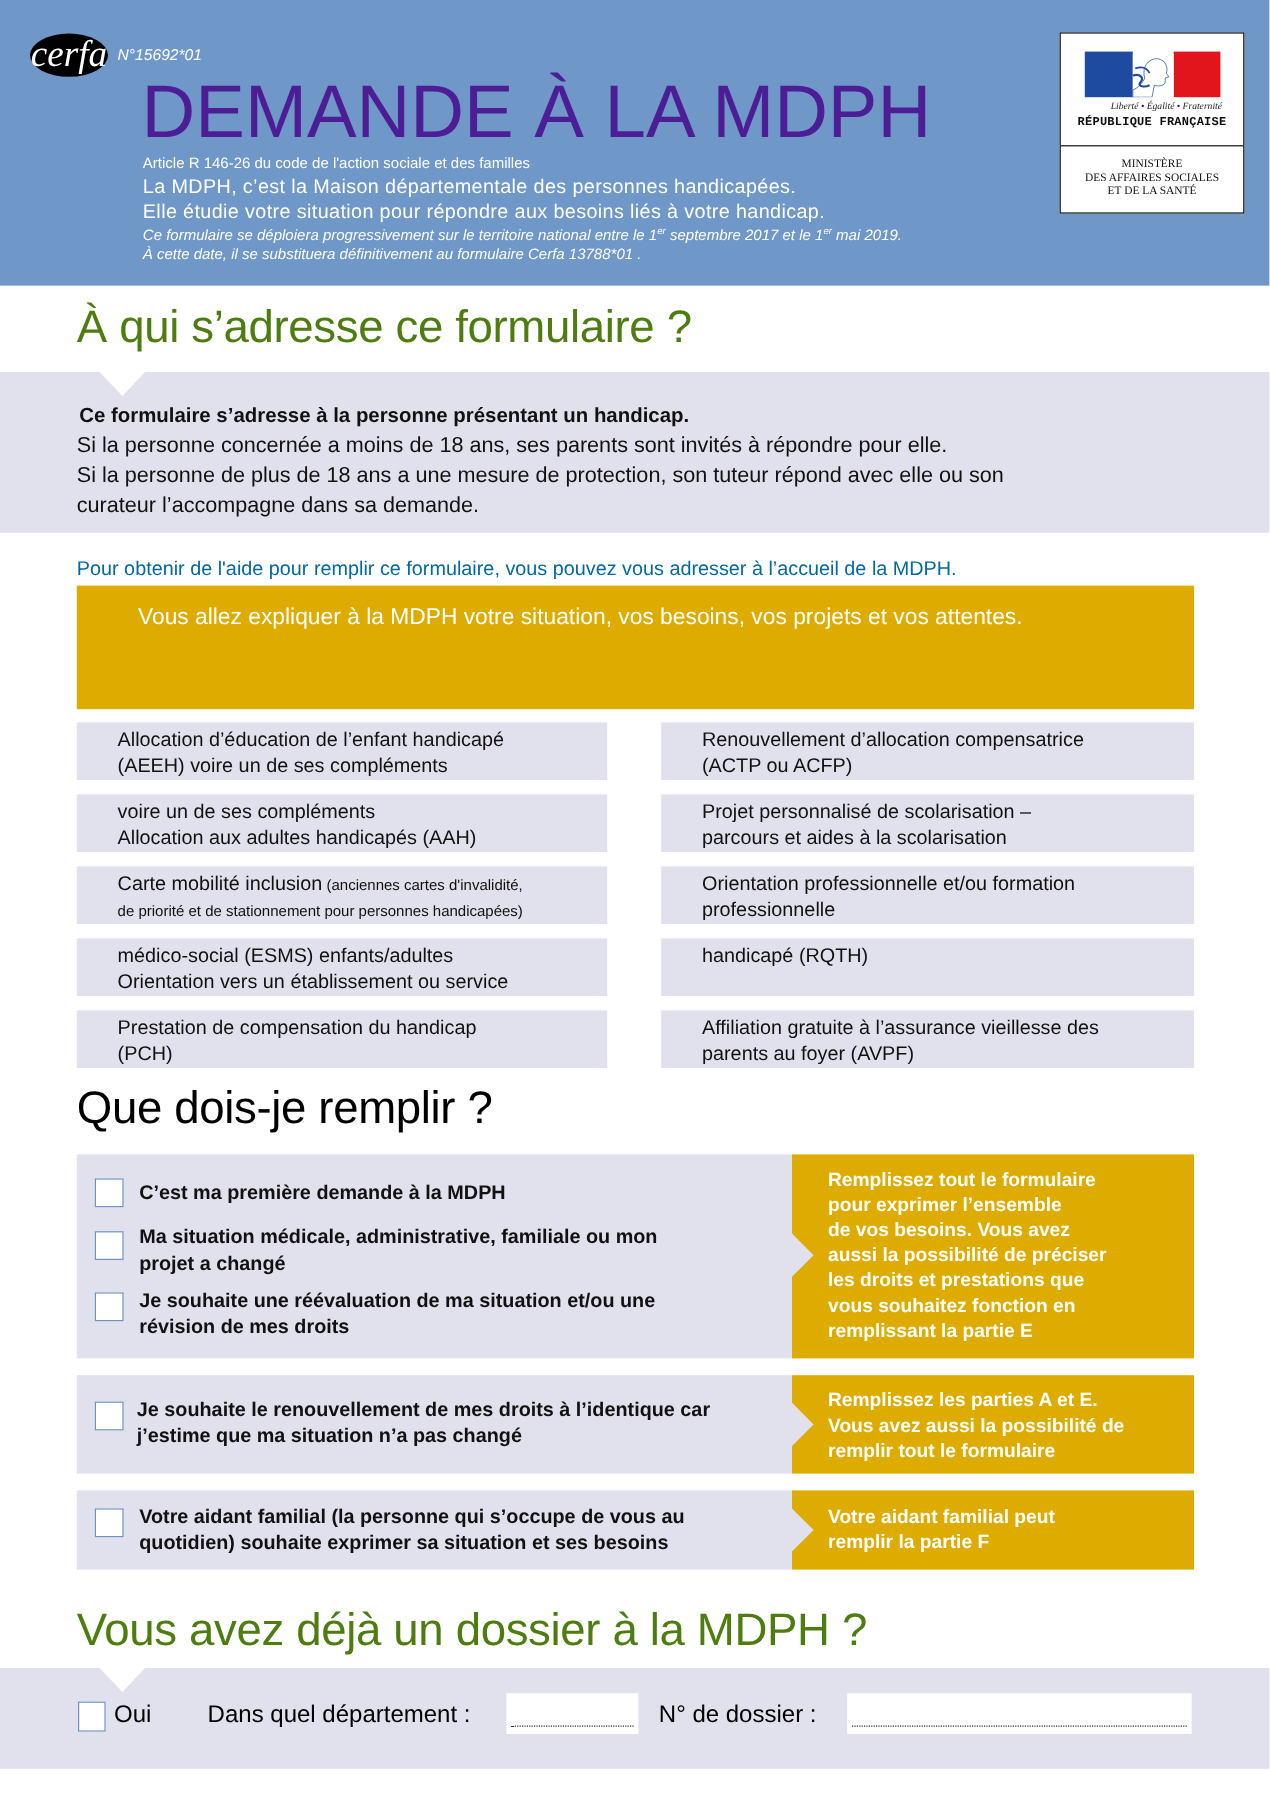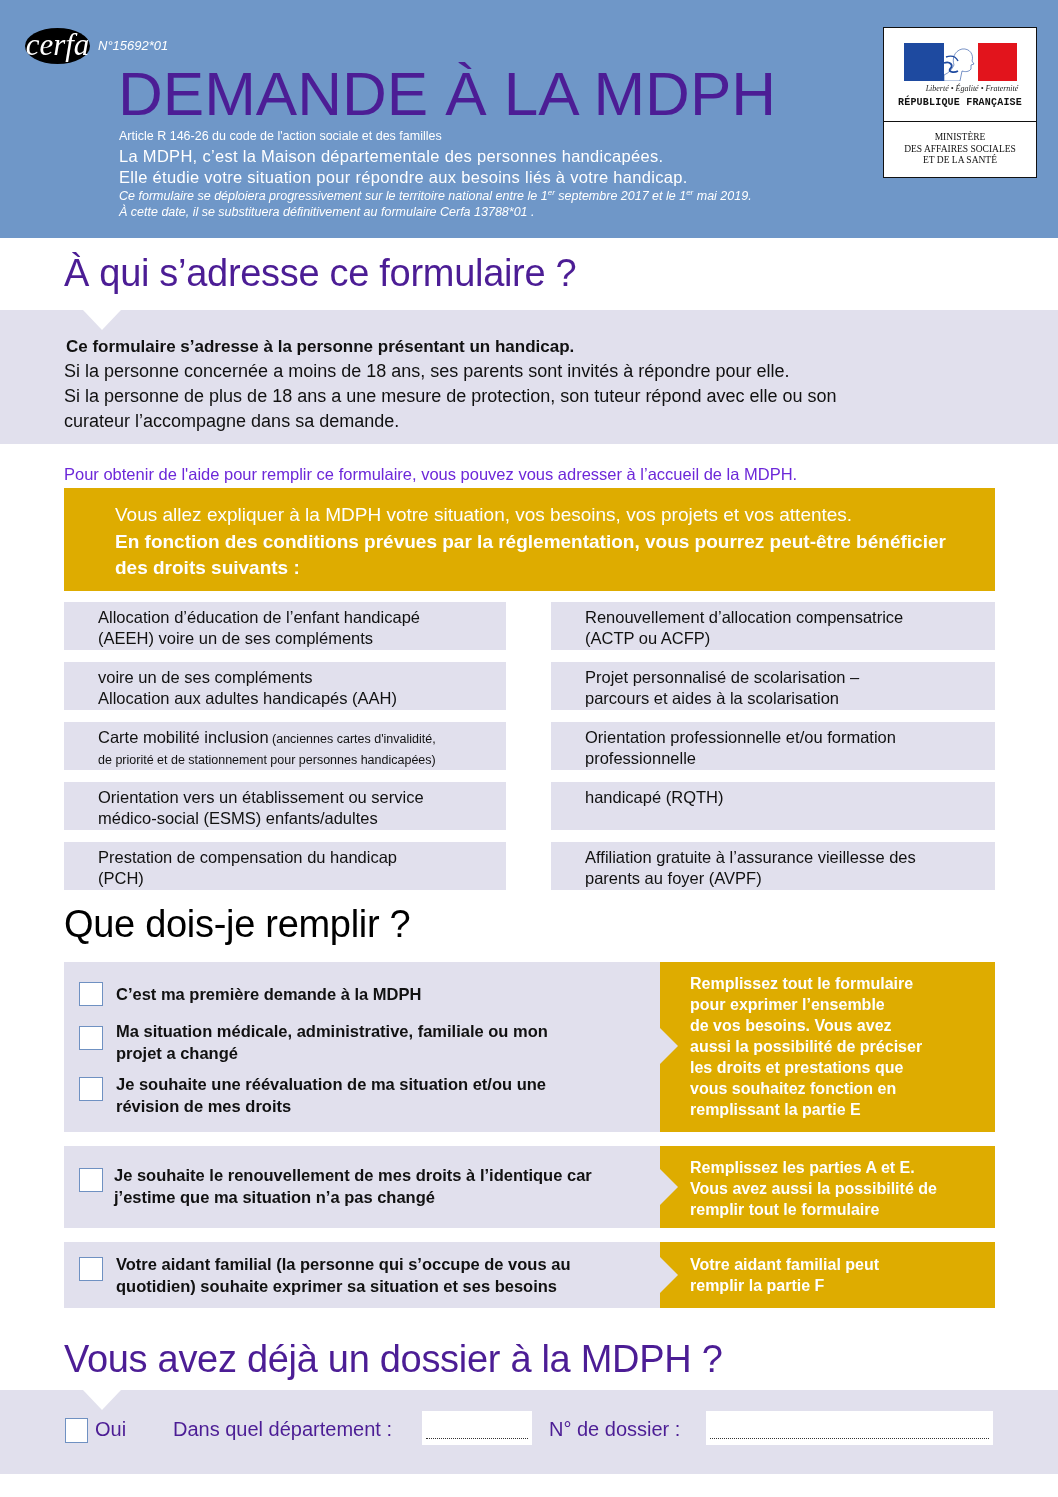--- a/index.html
+++ b/index.html
@@ -25,34 +25,34 @@
   .flag { position: absolute; left: 20px; top: 15px; width: 113px; height: 38px; }
   .flag .blue { position: absolute; left: 0; top: 0; width: 40px; height: 38px; background: #1e4aa0; }
   .flag .red { position: absolute; left: 74px; top: 0; width: 39px; height: 38px; background: #e2141c; }
   .flag .marianne { position: absolute; left: 36px; top: 2px; width: 40px; height: 36px; }
   .motto { position: absolute; left: 12px; top: 56px; width: 100%; text-align: center; font-family: "Liberation Serif", serif; font-style: italic; font-size: 8px; color: #222; }
   .republique { position: absolute; left: 0; top: 69px; width: 100%; text-align: center; font-family: Liberation Mono, monospace; font-size: 10px; font-weight: bold; color: #111; letter-spacing: 0.2px; }
   .gov-divider { position: absolute; left: 0; top: 93px; width: 100%; height: 1px; background: #111; }
   .ministere { position: absolute; left: 0; top: 104px; width: 100%; text-align: center; font-family: "Liberation Serif", serif; font-size: 9.5px; line-height: 11.5px; color: #111; }
 
   
-  .section-title { position: absolute; left: 64px; font-size: 38px; color: #4c1d95; letter-spacing: -0.3px; }
+  .section-title { position: absolute; left: 64px; font-size: 38px; color: #4d7c0f; letter-spacing: -0.3px; }
   .st1 { top: 252px; }
   .st2 { top: 903px; color: #000; }
   .st3 { top: 1338px; }
 
   .grey-band { position: absolute; left: 0; width: 1058px; background: #e1e0ed; }
   .notch { position: absolute; width: 0; height: 0; border-left: 19px solid transparent; border-right: 19px solid transparent; border-top: 20px solid #fff; }
 
   .who-band { top: 310px; height: 134px; }
   .who-bold { position: absolute; left: 66px; top: 337px; font-weight: bold; font-size: 17px; }
   .who-line { position: absolute; left: 64px; font-size: 18px; }
   .wl1 { top: 361px; } .wl2 { top: 386px; } .wl3 { top: 411px; }
 
-  .help { position: absolute; left: 64px; top: 465px; font-size: 16.5px; color: #6d28d9; }
+  .help { position: absolute; left: 64px; top: 465px; font-size: 16.5px; color: #0369a1; }
 
   .gold-box { position: absolute; left: 64px; top: 488px; width: 931px; height: 103px; background: #deac00; }
   .gold-l1 { position: absolute; left: 51px; top: 16px; color: #fff; font-size: 19px; }
   .gold-l2 { position: absolute; left: 51px; top: 41px; color: #fff; font-size: 19px; font-weight: bold; line-height: 26px; width: 860px; }
 
   .rights { position: absolute; left: 64px; top: 602px; width: 931px; height: 288px; }
   .right-item { position: absolute; width: 442px; height: 48px; background: #e1e0ed; padding: 5px 0 0 34px; font-size: 16.5px; line-height: 21px; color: #111; }
   .right-item .small { font-size: 12.5px; }
 
   .block { position: absolute; left: 64px; width: 931px; }
@@ -60,21 +60,21 @@
   .block .right { position: absolute; left: 596px; top: 0; height: 100%; width: 335px; background: #deac00; color: #fff; font-weight: bold; font-size: 16px; line-height: 21px; padding-left: 30px; }
   .block .arrow { position: absolute; left: 0; width: 0; height: 0; border-top: 18px solid transparent; border-bottom: 18px solid transparent; border-left: 18px solid #e1e0ed; }
   .checkbox { position: absolute; width: 24px; height: 24px; background: #fff; border: 1.5px solid #6f91c2; }
   .cb-label { position: absolute; font-weight: bold; font-size: 16.5px; line-height: 22px; color: #111; }
 
   .b1 { top: 962px; height: 170px; }
   .b2 { top: 1146px; height: 82px; }
   .b3 { top: 1242px; height: 66px; }
 
   .dossier-band { top: 1390px; height: 84px; }
-  .oui-label, .dept-label, .num-label { position: absolute; top: 1418px; font-size: 20px; color: #4c1d95; }
+  .oui-label, .dept-label, .num-label { position: absolute; top: 1418px; font-size: 20px; color: #000000; }
   .field { position: absolute; top: 1411px; height: 34px; background: #fff; }
   .field .dots { position: absolute; left: 4px; right: 4px; bottom: 6px; border-bottom: 1.5px dotted #333; }
 </style>
 </head>
 <body>
 
 <div class="header">
   <div class="cerfa-logo">cerfa</div>
   <div class="cerfa-num">N°15692*01</div>
   <div class="main-title">DEMANDE À LA MDPH</div>
@@ -112,39 +112,38 @@
 </div>
 <div class="who-bold">Ce formulaire s’adresse à la personne présentant un handicap.</div>
 <div class="who-line wl1">Si la personne concernée a moins de 18 ans, ses parents sont invités à répondre pour elle.</div>
 <div class="who-line wl2">Si la personne de plus de 18 ans a une mesure de protection, son tuteur répond avec elle ou son</div>
 <div class="who-line wl3">curateur l’accompagne dans sa demande.</div>
 
 <div class="help">Pour obtenir de l'aide pour remplir ce formulaire, vous pouvez vous adresser à l’accueil de la MDPH.</div>
 
 <div class="gold-box">
   <div class="gold-l1">Vous allez expliquer à la MDPH votre situation, vos besoins, vos projets et vos attentes.</div>
-  <div class="gold-l2">En fonction des conditions prévues par la réglementation, vous pourrez peut-être bénéficier des droits suivants :</div>
 </div>
 
 <div class="rights">
   <div class="right-item" style="left:0; top:0;">
       <div>Allocation d’éducation de l’enfant handicapé</div>
       <div>(AEEH) voire un de ses compléments</div>
     </div>
   <div class="right-item" style="left:0; top:60px;">
       <div>voire un de ses compléments</div>
       <div>Allocation aux adultes handicapés (AAH)</div>
     </div>
   <div class="right-item" style="left:0; top:120px;">
       <div><span>Carte mobilité inclusion</span><span class="small"> (anciennes cartes  d'invalidité,</span></div>
       <div class="small">de priorité et de stationnement pour personnes handicapées)</div>
     </div>
   <div class="right-item" style="left:0; top:180px;">
+      <div>médico-social (ESMS) enfants/adultes</div>
       <div>Orientation vers un établissement ou service</div>
-      <div>médico-social (ESMS) enfants/adultes</div>
     </div>
   <div class="right-item" style="left:0; top:240px;">
       <div>Prestation de compensation du handicap</div>
       <div>(PCH)</div>
     </div>
 
   <div class="right-item" style="left:487px; top:0; width:444px;">
       <div>Renouvellement d’allocation compensatrice</div>
       <div>(ACTP ou ACFP)</div>
     </div>

